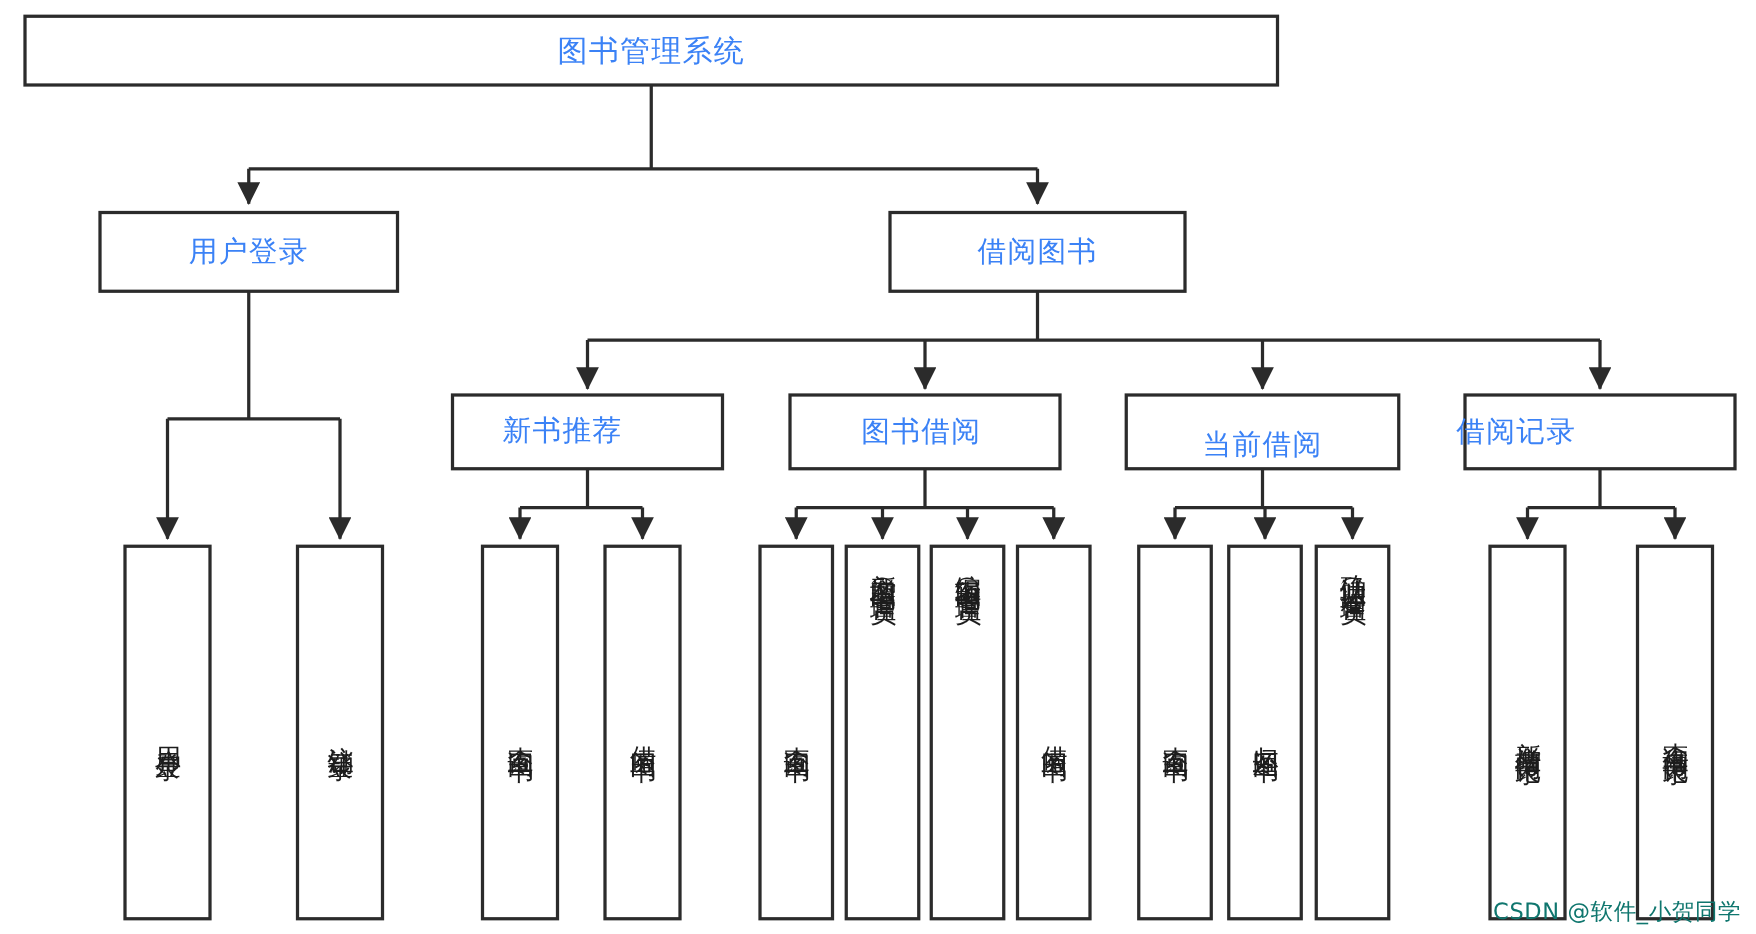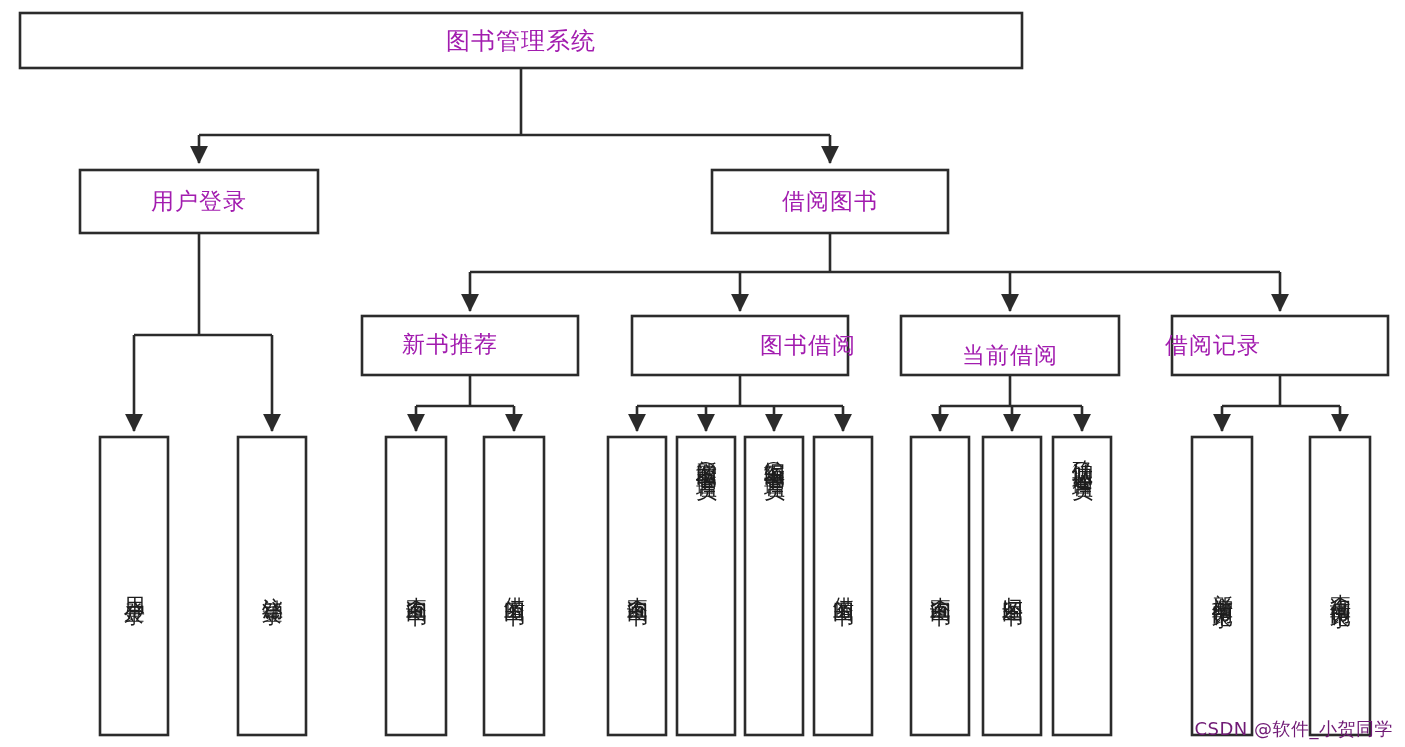--- a/index.html
+++ b/index.html
@@ -64,34 +64,34 @@
   .htext-wrap {
     position: absolute;
     display: flex;
     align-items: center;
     justify-content: center;
     pointer-events: none;
   }
   .htext {
     font-family: Liberation Mono, monospace;
     font-size: 23px;
-    color: #a21caf;
+    color: #3b82f6;
     white-space: nowrap;
     letter-spacing: 1px;
   }
   .htext.root {
     font-size: 24px;
   }
   #watermark {
     position: absolute;
     right: 12px;
     bottom: 6px;
     font-family: "DejaVu Sans", "Liberation Sans", sans-serif;
     font-size: 18px;
-    color: #701a75;
+    color: #0f766e;
     letter-spacing: 0.5px;
     white-space: nowrap;
   }
 </style>
 </head>
 <body>
 
 <div id="diagram-root">
 
   <svg id="flow" viewBox="0 0 1405 747">
@@ -177,21 +177,21 @@
   <div class="htext-wrap" style="left:80px; top:170px; width:238px; height:63px;">
     <span class="htext">用户登录</span>
   </div>
   <div class="htext-wrap" style="left:712px; top:170px; width:236px; height:63px;">
     <span class="htext">借阅图书</span>
   </div>
 
   <div class="htext-wrap" style="left:342px; top:316px; width:216px; height:56px;">
     <span class="htext">新书推荐</span>
   </div>
-  <div class="htext-wrap" style="left:667px; top:316px; width:216px; height:59px;padding-left:33px;">
+  <div class="htext-wrap" style="left:596px; top:316px; width:216px; height:59px;padding-left:33px;">
     <span class="htext">图书借阅</span>
   </div>
   <div class="htext-wrap" style="left:901px; top:326px; width:218px; height:59px;">
     <span class="htext">当前借阅</span>
   </div>
   <div class="htext-wrap" style="left:1105px; top:316px; width:216px; height:59px;">
     <span class="htext">借阅记录</span>
   </div>
 
   <div class="vlabel-wrap" style="left:100px; top:437px; width:68px; height:298px;">

